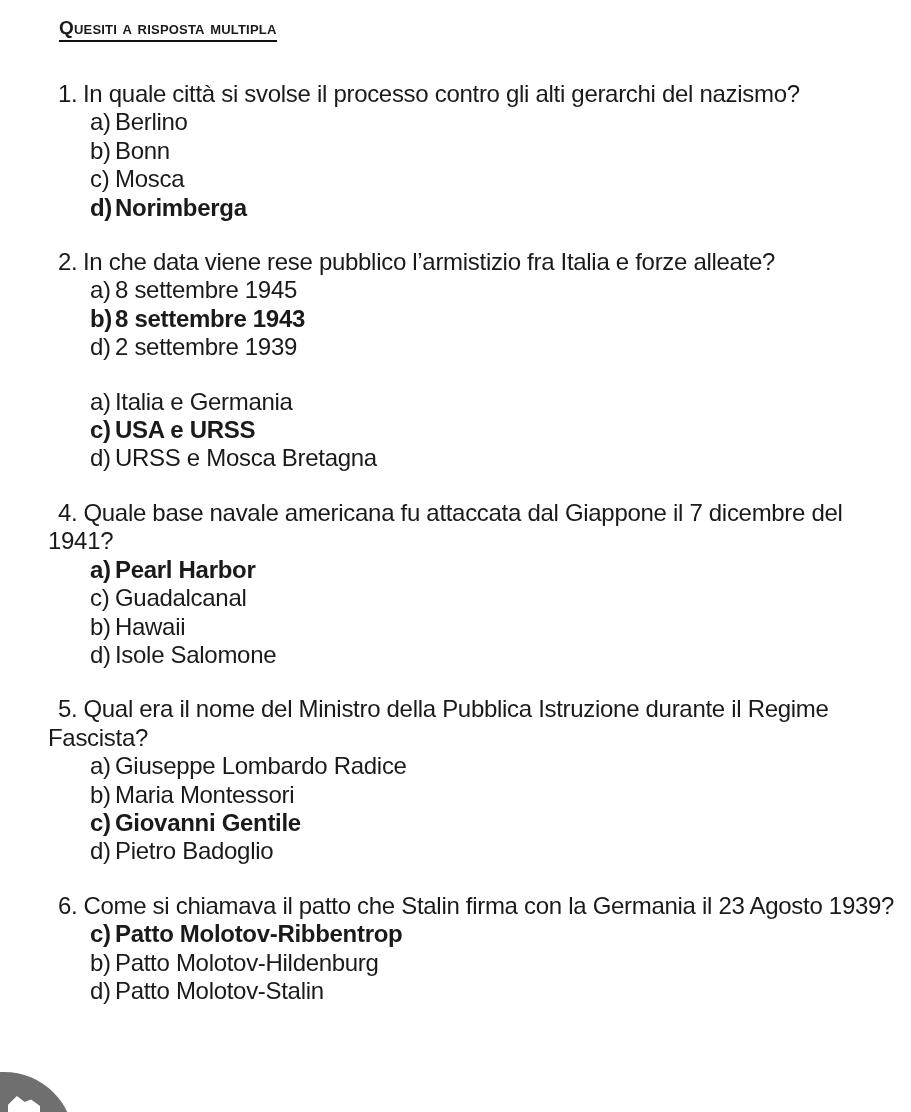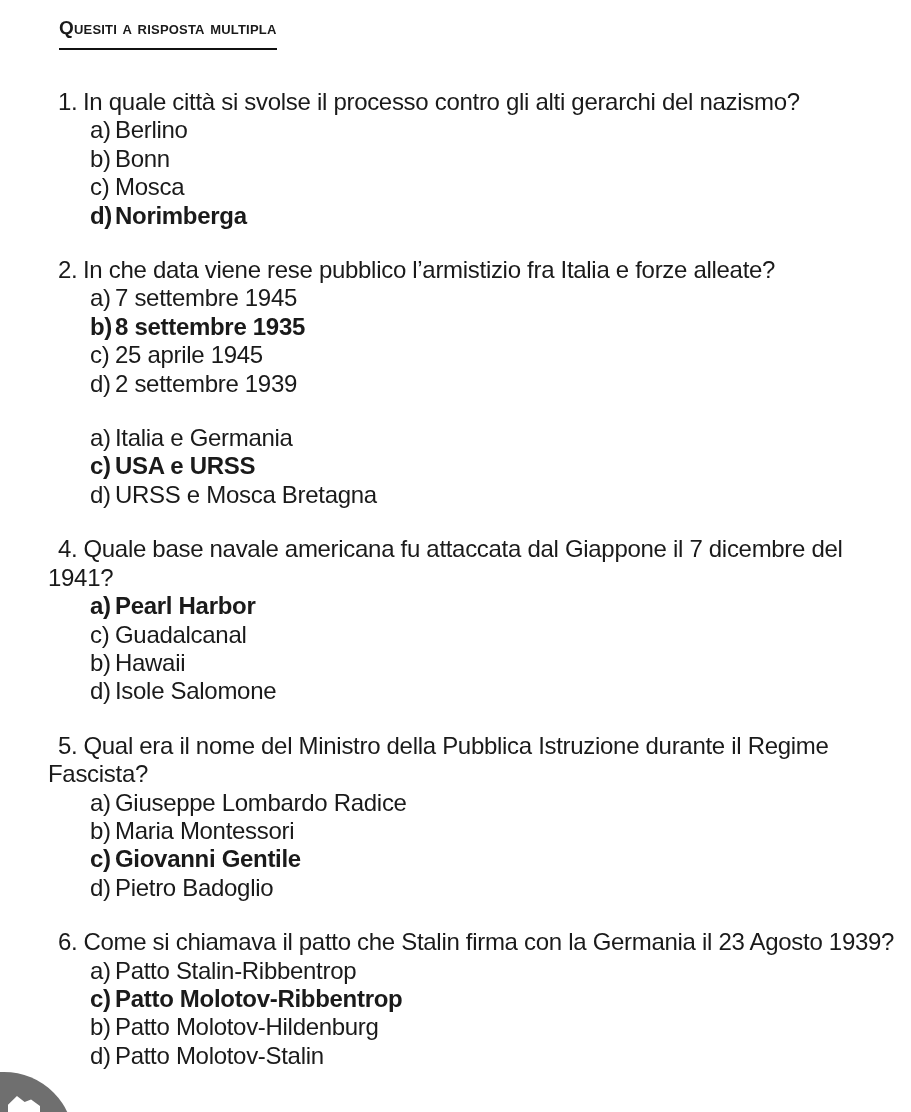--- a/index.html
+++ b/index.html
@@ -14,21 +14,21 @@
   .doc { position: absolute; inset: 0; }
   .title {
     display: inline-block;
     margin: 16px 0 0 59px;
     font-size: 19px;
     line-height: 24px;
     font-weight: bold;
     font-variant: small-caps;
     letter-spacing: 0.2px;
     border-bottom: 2px solid #111;
-    padding-bottom: 8px;
+    padding-bottom: 0px;
   }
   #questions { margin-top: 38px; }
   .q {
     margin: 0 0 26px 48px;
     font-size: 24px;
     line-height: 28.4px;
     letter-spacing: -0.3px;
   }
   .q:last-child { margin-bottom: 4px; }
   .q-line { text-indent: 10px; }
@@ -63,23 +63,22 @@
   <div id="questions">
       <div class="q">
         <div class="q-line"><span class="num">1.</span><span class="txt">In quale città si svolse il processo contro gli alti gerarchi del nazismo?</span></div>
         <div class="opt"><span class="letter">a)</span><span class="otext">Berlino</span></div>
         <div class="opt"><span class="letter">b)</span><span class="otext">Bonn</span></div>
         <div class="opt"><span class="letter">c)</span><span class="otext">Mosca</span></div>
         <div class="opt bold"><span class="letter">d)</span><span class="otext">Norimberga</span></div>
       </div>
       <div class="q">
         <div class="q-line"><span class="num">2.</span><span class="txt">In che data viene rese pubblico l’armistizio fra Italia e forze alleate?</span></div>
-        <div class="opt"><span class="letter">a)</span><span class="otext">7 settembre 1945</span></div>
-        <div class="opt bold"><span class="letter">b)</span><span class="otext">8 settembre 1935</span></div>
-        <div class="opt"><span class="letter">c)</span><span class="otext">25 aprile 1945</span></div>
+        <div class="opt"><span class="letter">a)</span><span class="otext">8 settembre 1945</span></div>
+        <div class="opt bold"><span class="letter">b)</span><span class="otext">8 settembre 1943</span></div>
         <div class="opt"><span class="letter">d)</span><span class="otext">2 settembre 1939</span></div>
       </div>
       <div class="q">
         <div class="opt"><span class="letter">a)</span><span class="otext">Italia e Germania</span></div>
         <div class="opt bold"><span class="letter">c)</span><span class="otext">USA e URSS</span></div>
         <div class="opt"><span class="letter">d)</span><span class="otext">URSS e Mosca Bretagna</span></div>
       </div>
       <div class="q">
         <div class="q-line"><span class="num">4.</span><span class="txt">Quale base navale americana fu attaccata dal Giappone il 7 dicembre del 1941?</span></div>
         <div class="opt bold"><span class="letter">a)</span><span class="otext">Pearl Harbor</span></div>
@@ -89,21 +88,20 @@
       </div>
       <div class="q">
         <div class="q-line"><span class="num">5.</span><span class="txt">Qual era il nome del Ministro della Pubblica Istruzione durante il Regime Fascista?</span></div>
         <div class="opt"><span class="letter">a)</span><span class="otext">Giuseppe Lombardo Radice</span></div>
         <div class="opt"><span class="letter">b)</span><span class="otext">Maria Montessori</span></div>
         <div class="opt bold"><span class="letter">c)</span><span class="otext">Giovanni Gentile</span></div>
         <div class="opt"><span class="letter">d)</span><span class="otext">Pietro Badoglio</span></div>
       </div>
       <div class="q">
         <div class="q-line"><span class="num">6.</span><span class="txt">Come si chiamava il patto che Stalin firma con la Germania il 23 Agosto 1939?</span></div>
-        <div class="opt"><span class="letter">a)</span><span class="otext">Patto Stalin-Ribbentrop</span></div>
         <div class="opt bold"><span class="letter">c)</span><span class="otext">Patto Molotov-Ribbentrop</span></div>
         <div class="opt"><span class="letter">b)</span><span class="otext">Patto Molotov-Hildenburg</span></div>
         <div class="opt"><span class="letter">d)</span><span class="otext">Patto Molotov-Stalin</span></div>
       </div>
     </div>
   <div class="fab" style="background: rgb(111, 111, 111);"></div>
   <div class="fab-glyph" style="background: rgb(255, 255, 255);"></div>
 </div>
 
 </body></html>

